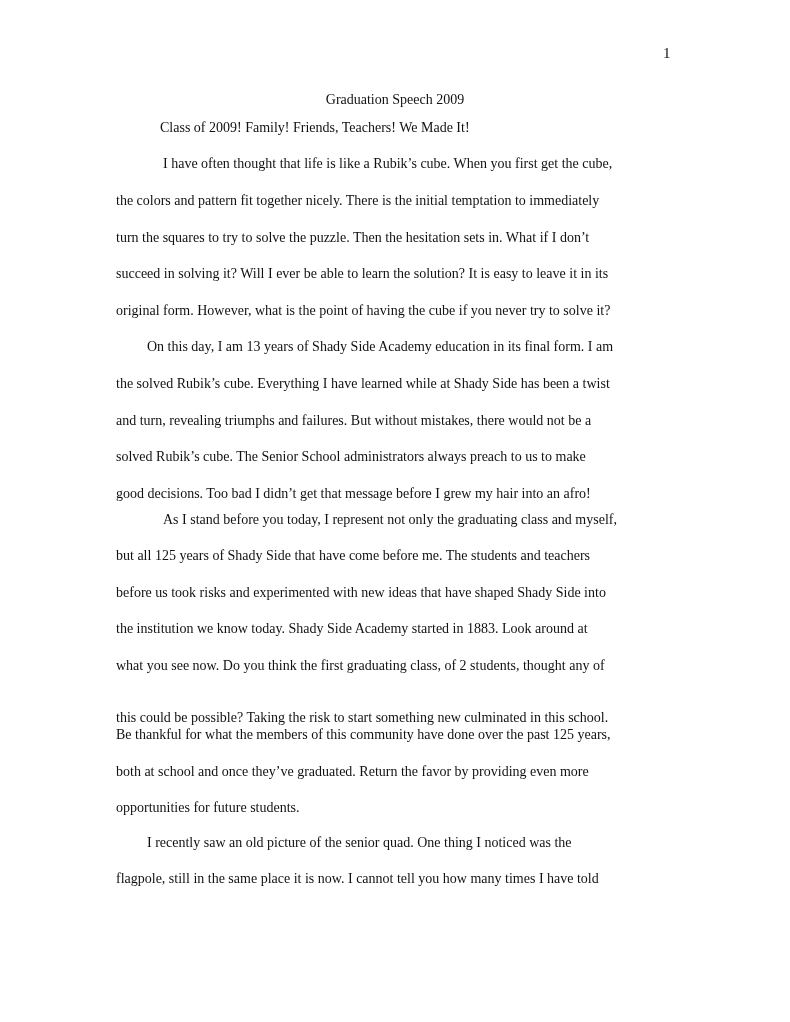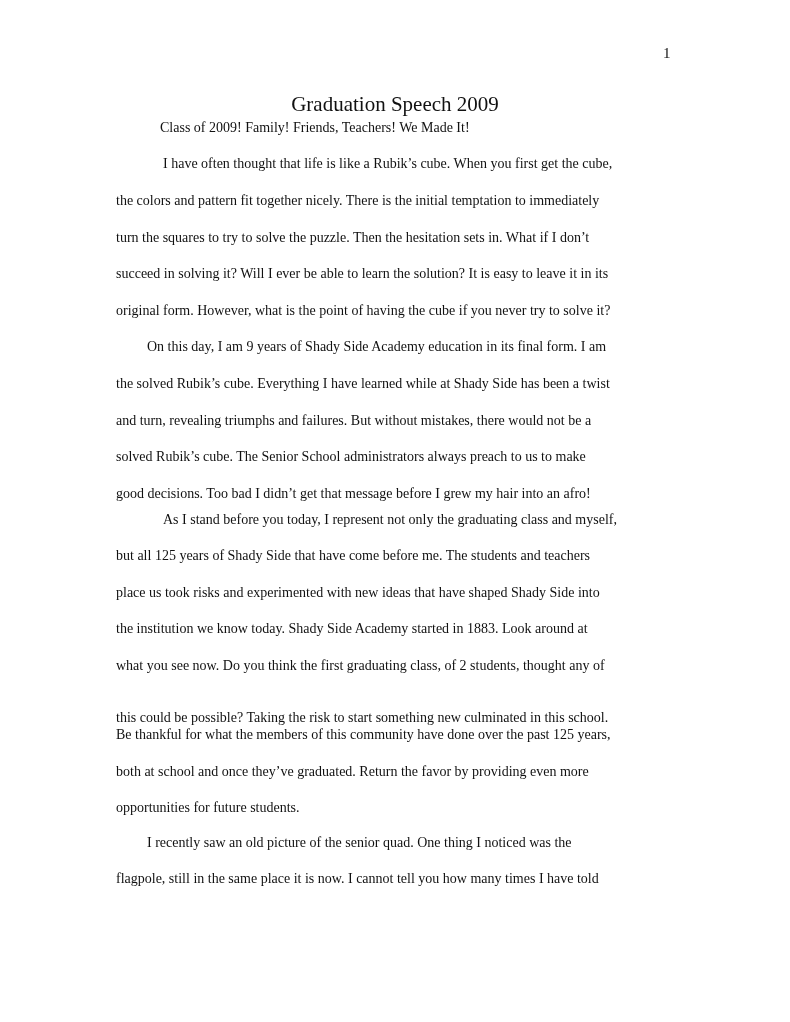--- a/index.html
+++ b/index.html
@@ -1,42 +1,42 @@
 <!DOCTYPE html>
 <html><head>
 <meta charset="utf-8">
 <style>
   html, body { margin: 0; padding: 0; background: #ffffff; }
   body { width: 790px; height: 1022px; position: relative; overflow: hidden;
          font-family: "Liberation Serif", "DejaVu Serif", serif; color: #111; }
   .page-num { position: absolute; left: 663px; top: 45px; font-size: 15px; }
-  .title { position: absolute; left: 0; width: 790px; text-align: center; top: 92px; font-size: 21px; }
+  .title { position: absolute; left: 0; width: 790px; text-align: center; top: 92px; font-size: 14px; }
   .line { position: absolute; left: 116px; font-size: 14px; white-space: nowrap; }
 </style>
 </head>
 <body>
 
 <div>
   <div class="page-num">1</div>
   <div class="title">Graduation Speech 2009</div>
   <div id="body-lines">
     <div class="line" style="left: 160px; top: 120px;">Class of 2009! Family! Friends, Teachers! We Made It!</div>
     <div class="line" style="left: 163px; top: 156px;">I have often thought that life is like a Rubik’s cube. When you first get the cube,</div>
     <div class="line" style="left: 116px; top: 193px;">the colors and pattern fit together nicely. There is the initial temptation to immediately</div>
     <div class="line" style="left: 116px; top: 230px;">turn the squares to try to solve the puzzle. Then the hesitation sets in. What if I don’t</div>
     <div class="line" style="left: 116px; top: 266px;">succeed in solving it? Will I ever be able to learn the solution? It is easy to leave it in its</div>
     <div class="line" style="left: 116px; top: 303px; font-family: Liberation Serif, serif;">original form. However, what is the point of having the cube if you never try to solve it?</div>
-    <div class="line" style="left: 147px; top: 339px;">On this day, I am 9 years of Shady Side Academy education in its final form. I am</div>
+    <div class="line" style="left: 147px; top: 339px;">On this day, I am 13 years of Shady Side Academy education in its final form. I am</div>
     <div class="line" style="left: 116px; top: 376px;">the solved Rubik’s cube. Everything I have learned while at Shady Side has been a twist</div>
     <div class="line" style="left: 116px; top: 413px;">and turn, revealing triumphs and failures. But without mistakes, there would not be a</div>
     <div class="line" style="left: 116px; top: 449px;">solved Rubik’s cube. The Senior School administrators always preach to us to make</div>
     <div class="line" style="left: 116px; top: 486px;">good decisions. Too bad I didn’t get that message before I grew my hair into an afro!</div>
     <div class="line" style="left: 163px; top: 512px;">As I stand before you today, I represent not only the graduating class and myself,</div>
     <div class="line" style="left: 116px; top: 548px;">but all 125 years of Shady Side that have come before me. The students and teachers</div>
-    <div class="line" style="left: 116px; top: 585px;">place us took risks and experimented with new ideas that have shaped Shady Side into</div>
+    <div class="line" style="left: 116px; top: 585px;">before us took risks and experimented with new ideas that have shaped Shady Side into</div>
     <div class="line" style="left: 116px; top: 621px;">the institution we know today. Shady Side Academy started in 1883. Look around at</div>
     <div class="line" style="left: 116px; top: 658px;">what you see now. Do you think the first graduating class, of 2 students, thought any of</div>
     <div class="line" style="left: 116px; top: 710px; text-align: center;">this could be possible? Taking the risk to start something new culminated in this school.</div>
     <div class="line" style="left: 116px; top: 727px; text-align: center;">Be thankful for what the members of this community have done over the past 125 years,</div>
     <div class="line" style="left: 116px; top: 764px;">both at school and once they’ve graduated. Return the favor by providing even more</div>
     <div class="line" style="left: 116px; top: 800px;">opportunities for future students.</div>
     <div class="line" style="left: 147px; top: 835px;">I recently saw an old picture of the senior quad. One thing I noticed was the</div>
     <div class="line" style="left: 116px; top: 871px;">flagpole, still in the same place it is now. I cannot tell you how many times I have told</div>
   </div>
 </div>

